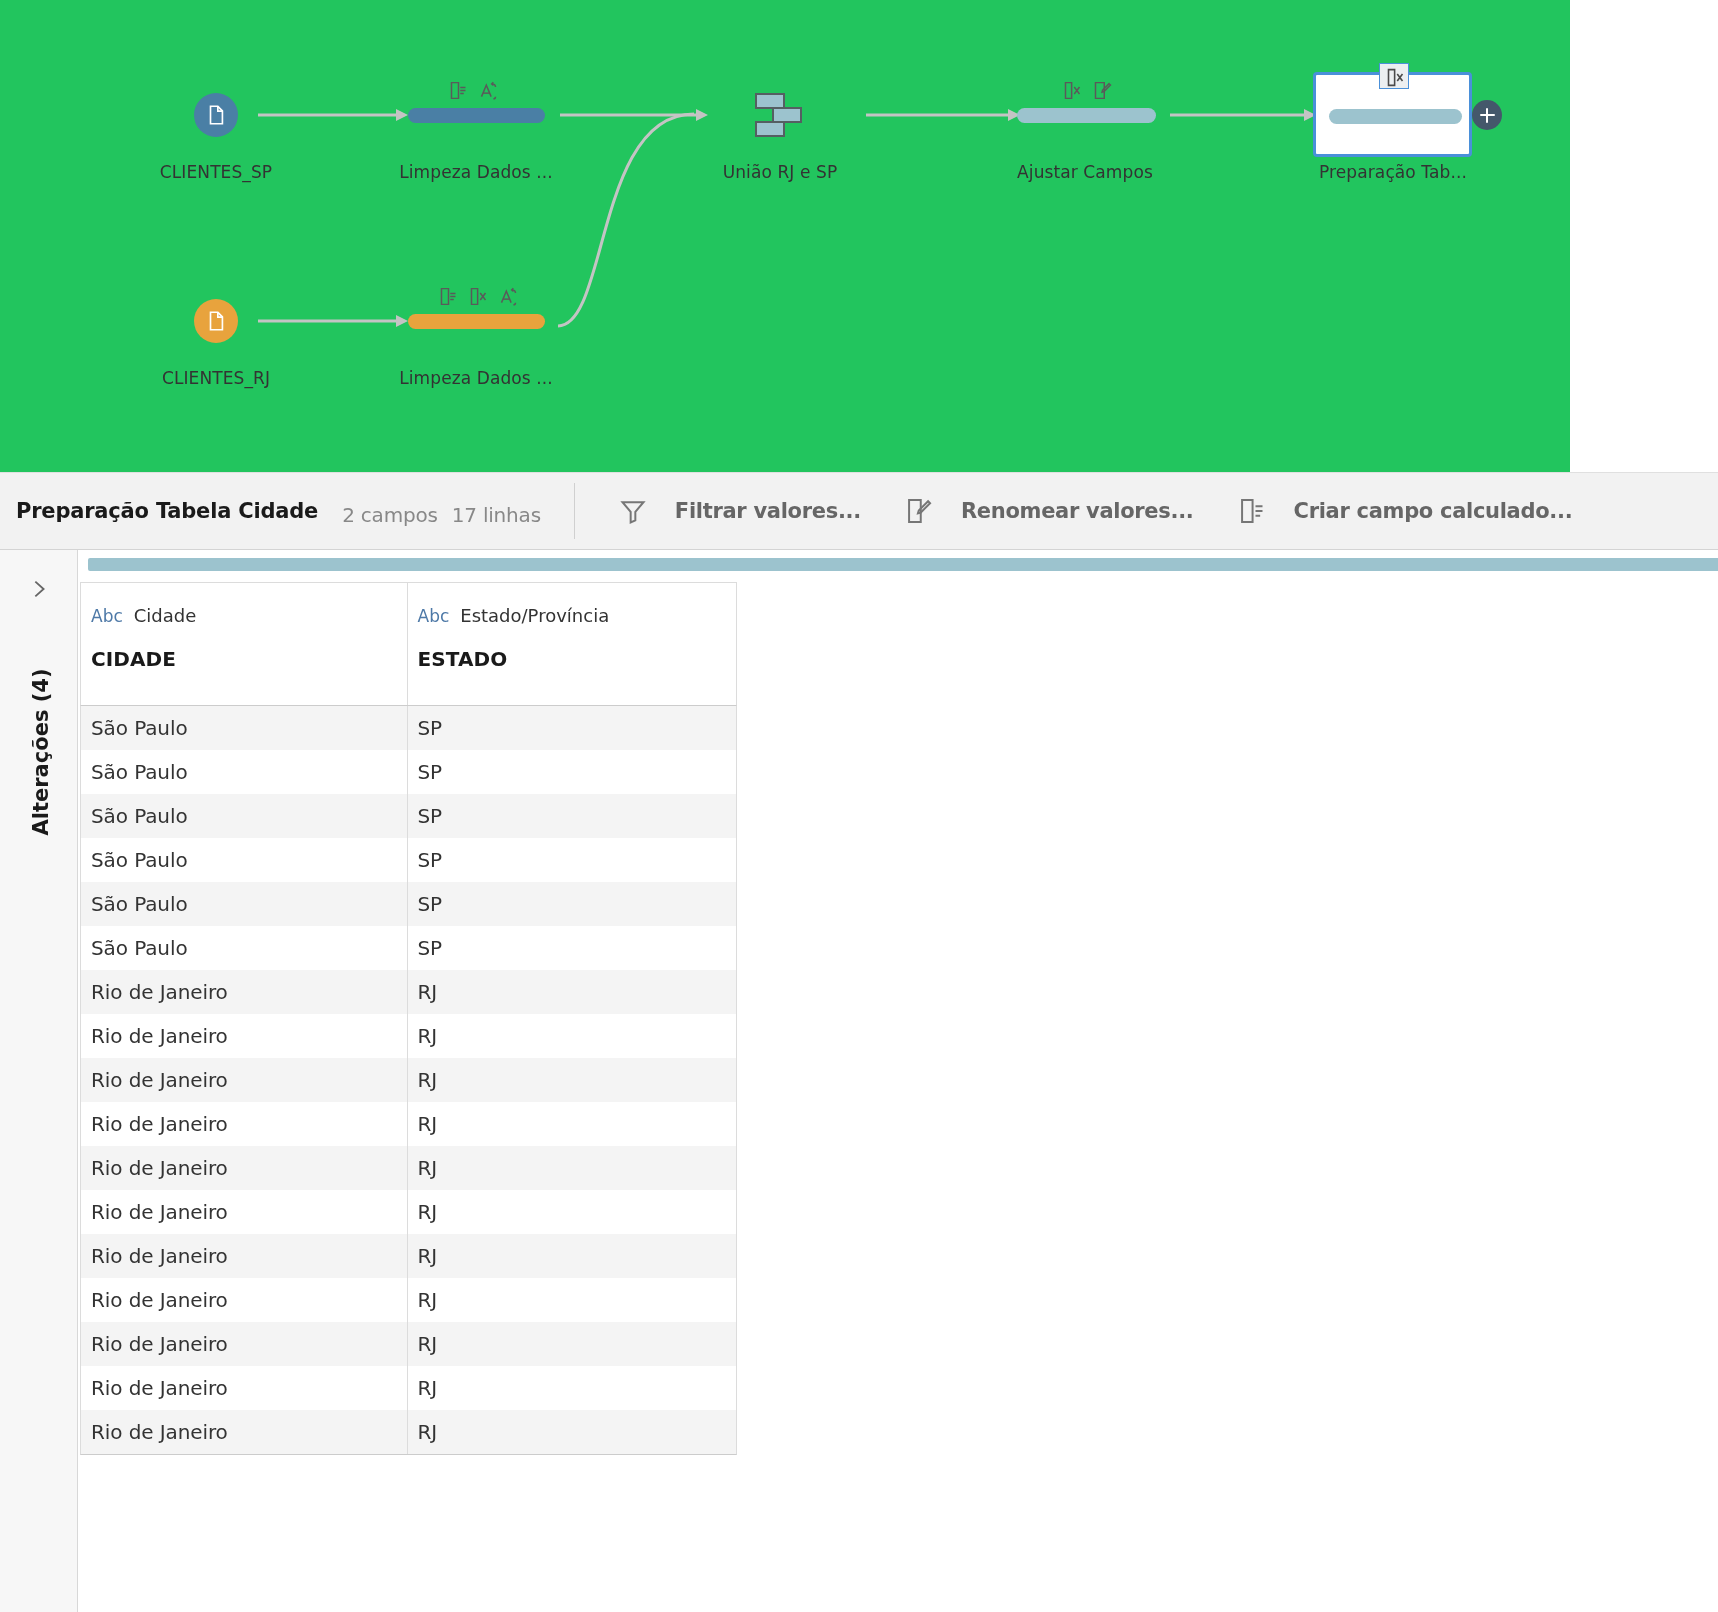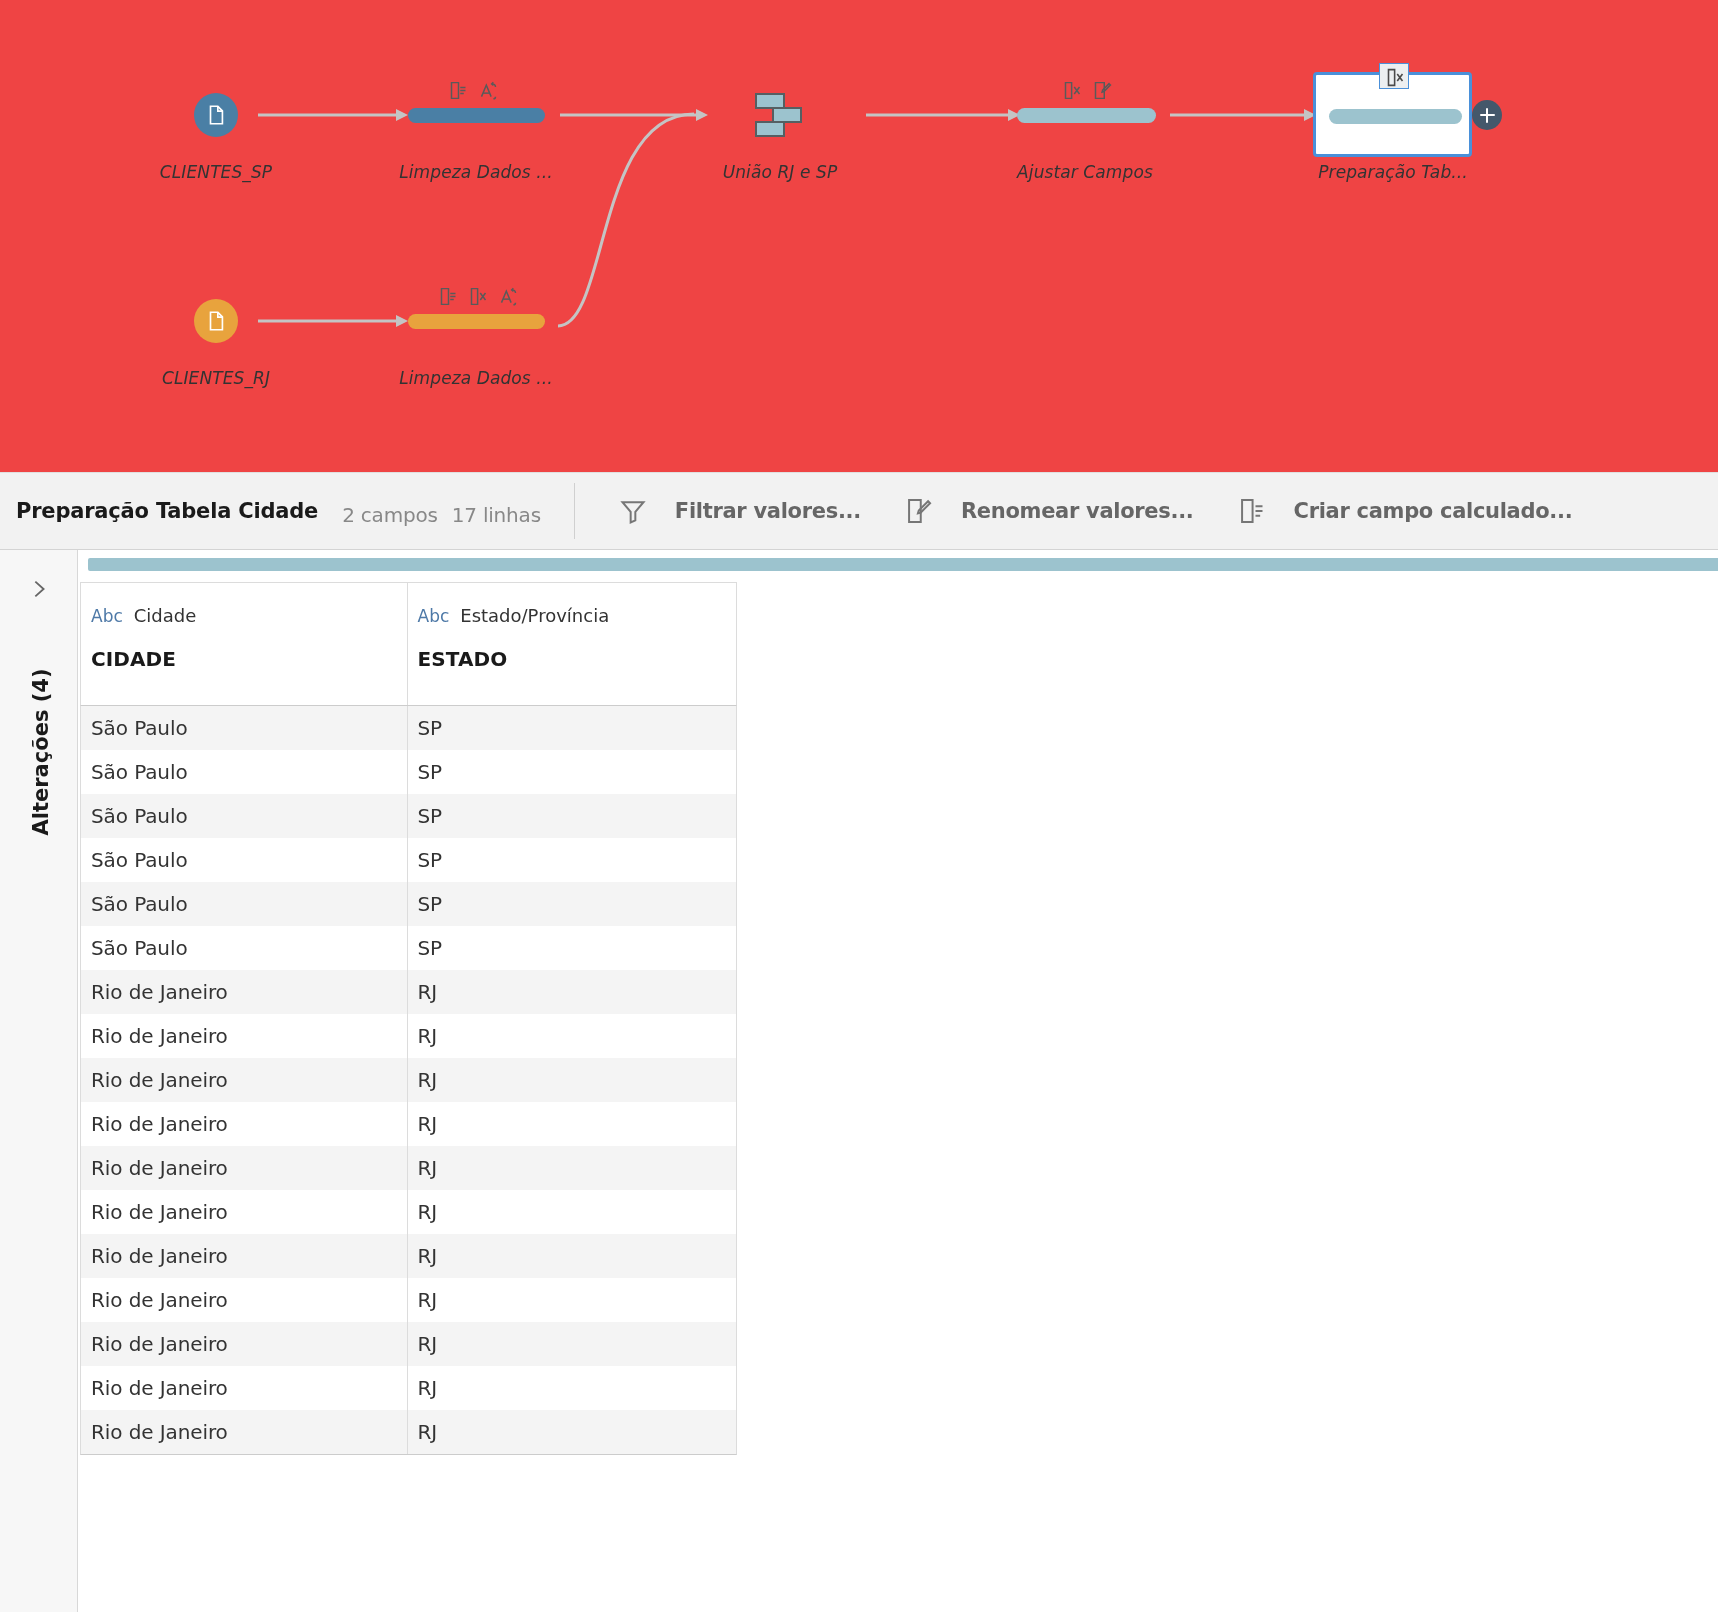--- a/index.html
+++ b/index.html
@@ -7,24 +7,23 @@
     width: 1718px; height: 1612px;
     font-family: "DejaVu Sans", "Liberation Sans", sans-serif;
     background: #ffffff;
     color: #333333;
     overflow: hidden;
   }
 
   
   .flow-canvas {
     position: relative;
-    width: 1718px;
+    width: 1570px;
     height: 472px;
-    background: #ef4444;
-    font-style: italic;
+    background: #22c55e;
   }
   .flow-node { position: absolute; }
 
   
   .input-node-icon {
     width: 44px; height: 44px; border-radius: 50%;
     display: flex; align-items: center; justify-content: center;
   }
   .input-node-icon svg { width: 22px; height: 22px; }
 

